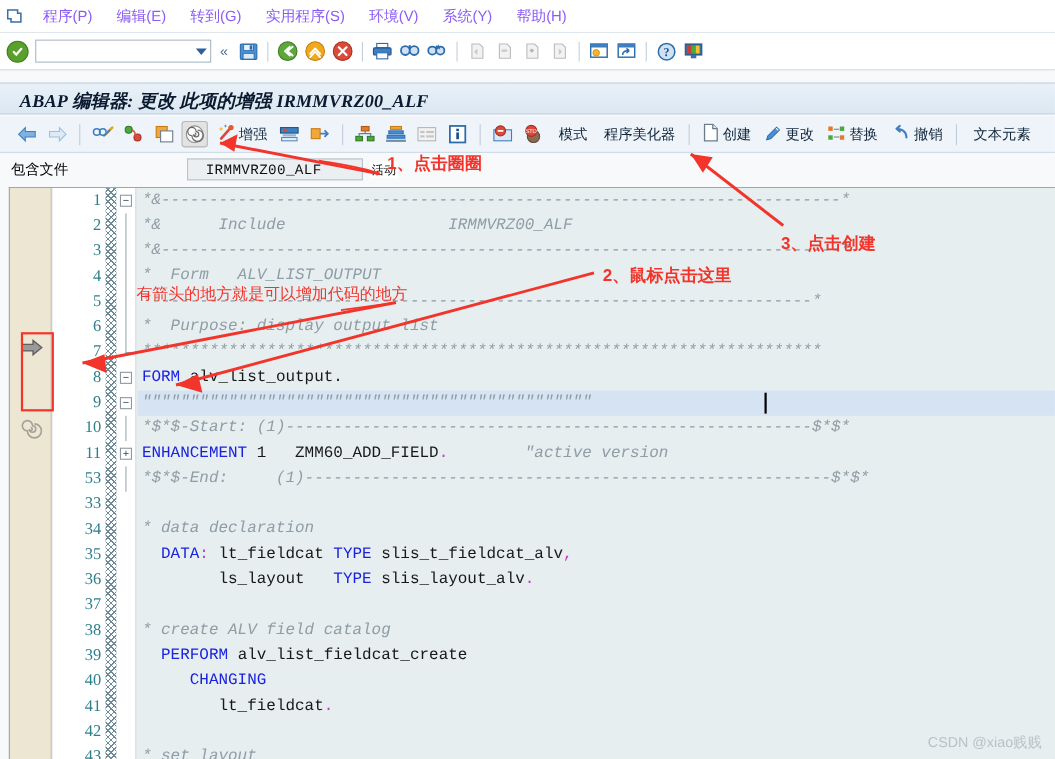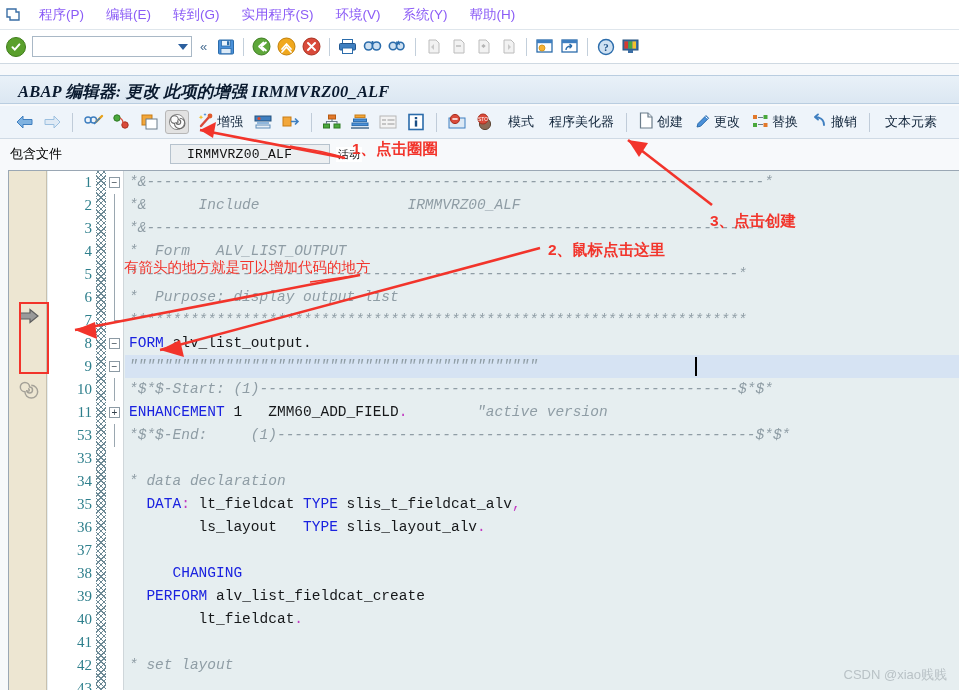--- a/index.html
+++ b/index.html
@@ -766,24 +766,27 @@
         <div class="line">
           <div class="codetext"><span class="id">  </span><span class="kw">DATA</span><span class="pn">:</span><span class="id"> lt_fieldcat </span><span class="kw">TYPE</span><span class="id"> slis_t_fieldcat_alv</span><span class="pn">,</span></div>
         </div>
         <div class="line">
           <div class="codetext"><span class="id">        ls_layout   </span><span class="kw">TYPE</span><span class="id"> slis_layout_alv</span><span class="pn">.</span></div>
         </div>
         <div class="line">
           <div class="codetext"><span class="id"></span></div>
         </div>
         <div class="line">
+          <div class="codetext"><span class="cm">* create ALV field catalog</span></div>
+        </div>
+        <div class="line">
+          <div class="codetext"><span class="id">  </span><span class="kw">PERFORM</span><span class="id"> alv_list_fieldcat_create</span></div>
+        </div>
+        <div class="line">
           <div class="codetext"><span class="id">     </span><span class="kw">CHANGING</span></div>
-        </div>
-        <div class="line">
-          <div class="codetext"><span class="id">  </span><span class="kw">PERFORM</span><span class="id"> alv_list_fieldcat_create</span></div>
         </div>
         <div class="line">
           <div class="codetext"><span class="id">        lt_fieldcat</span><span class="pn">.</span></div>
         </div>
         <div class="line">
           <div class="codetext"><span class="id"></span></div>
         </div>
         <div class="line">
           <div class="codetext"><span class="cm">* set layout</span></div>
         </div>

